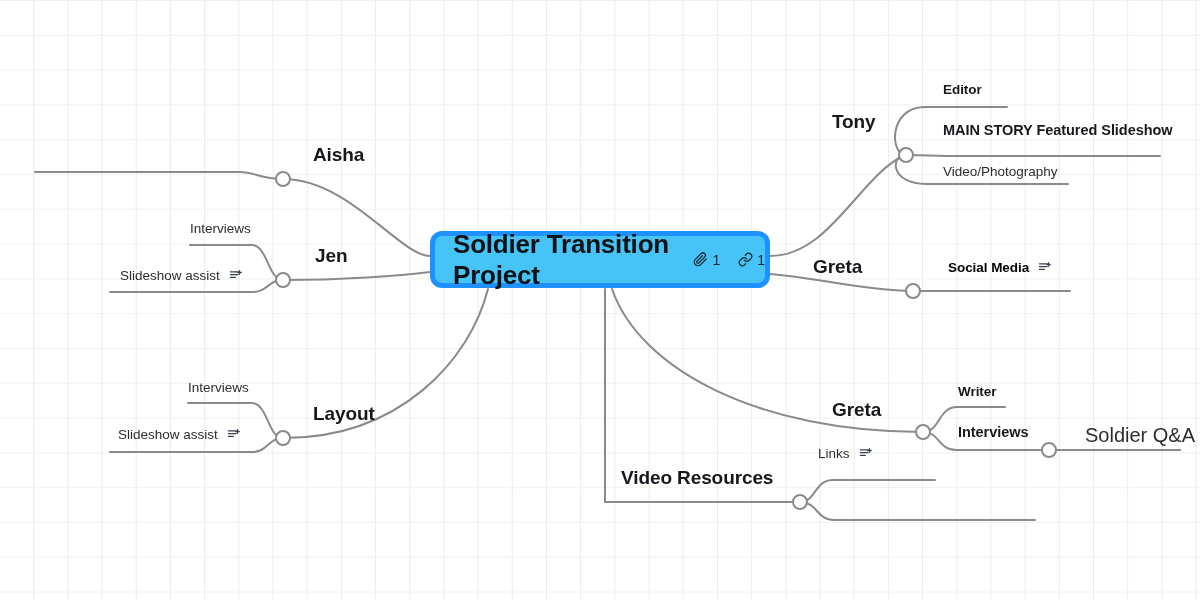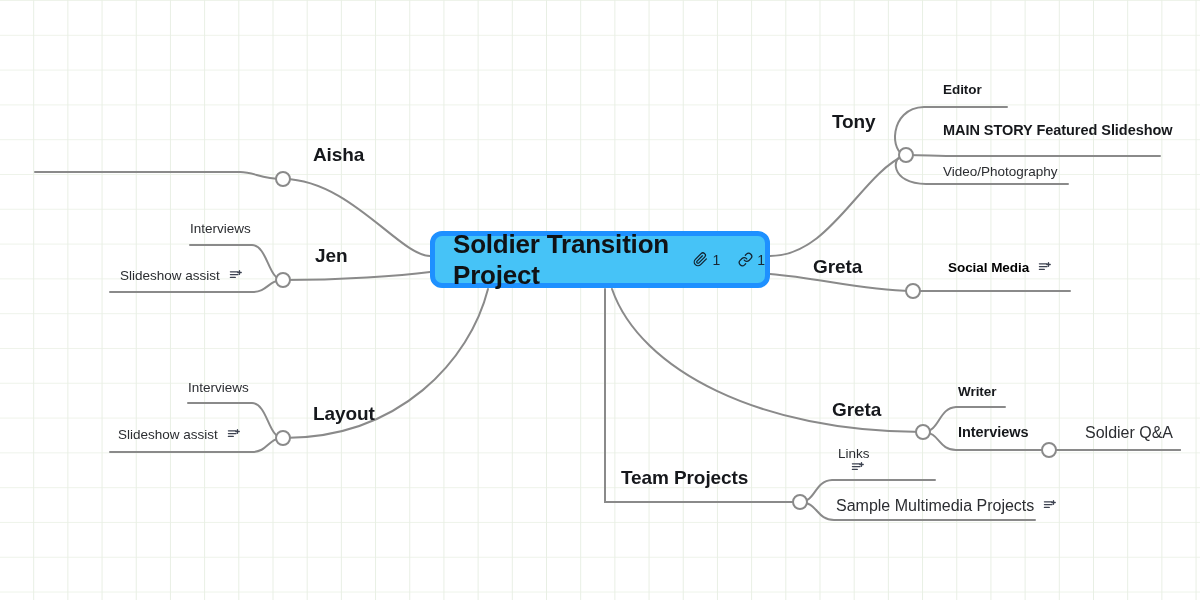--- a/index.html
+++ b/index.html
@@ -49,21 +49,21 @@
     font-weight: 700;
     letter-spacing: -0.05px;
   }
   .lbl-reg {
     font-size: 13.5px;
     font-weight: 400;
     color: #2b2d31;
     text-align: center;
   }
   .lbl-reg-lg {
-    font-size: 16px;
+    font-size: 20px;
     font-weight: 400;
     color: #2b2d31;
   }
   
   #central-node {
     position: absolute;
     left: 430px;
     top: 231px;
     width: 340px;
     height: 57px;
@@ -236,47 +236,35 @@
           <path d="M2 8h11"></path>
           <path d="M2 12h7"></path>
         <path d="M15 2.5v5"></path>
           <path d="M12.5 5h5"></path>
       </svg>
     </span>
   </div>
 
   <div class="lbl lbl-main" style="left:832px; top:400px;">Greta</div>
 
-  <div class="with-icon" style="left:838px; top:446px;flex-direction:column;">
+  <div class="with-icon" style="left:818px; top:446px;">
     <span class="lbl-reg">Links</span>
     <span class="note-icon">
       <svg width="14" height="14" viewBox="0 0 20 20" fill="none" stroke="#3c4250" stroke-width="1.8" stroke-linecap="round">
         <path d="M2 4h11"></path>
           <path d="M2 8h11"></path>
           <path d="M2 12h7"></path>
         <path d="M15 2.5v5"></path>
           <path d="M12.5 5h5"></path>
       </svg>
     </span>
   </div>
 
   <div class="lbl lbl-bold" style="left:958px; top:385px;">Writer</div>
 
   <div class="lbl lbl-bold-lg" style="left:958px; top:425px;">Interviews</div>
 
   <div class="lbl lbl-reg-lg" style="left:1085px; top:425px;">Soldier Q&amp;A</div>
 
-  <div class="lbl lbl-main" style="left:621px; top:468px;">Team Projects</div>
-
-  <div class="with-icon" style="left:836px; top:497px;">
-    <span class="lbl-reg-lg">Sample Multimedia Projects</span>
-    <span class="note-icon">
-      <svg width="14" height="14" viewBox="0 0 20 20" fill="none" stroke="#3c4250" stroke-width="1.8" stroke-linecap="round">
-        <path d="M2 4h11"></path>
-          <path d="M2 8h11"></path>
-          <path d="M2 12h7"></path>
-        <path d="M15 2.5v5"></path>
-          <path d="M12.5 5h5"></path>
-      </svg>
-    </span>
-  </div>
+  <div class="lbl lbl-main" style="left:621px; top:468px;">Video Resources</div>
+
 
 </div>
 
 </body></html>

